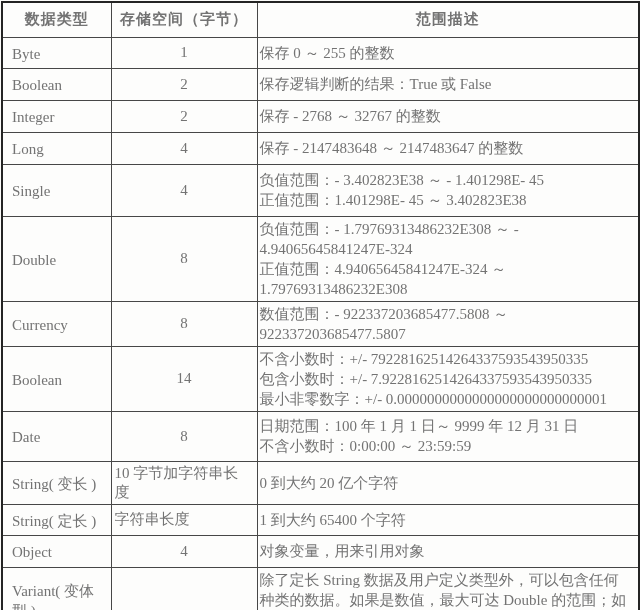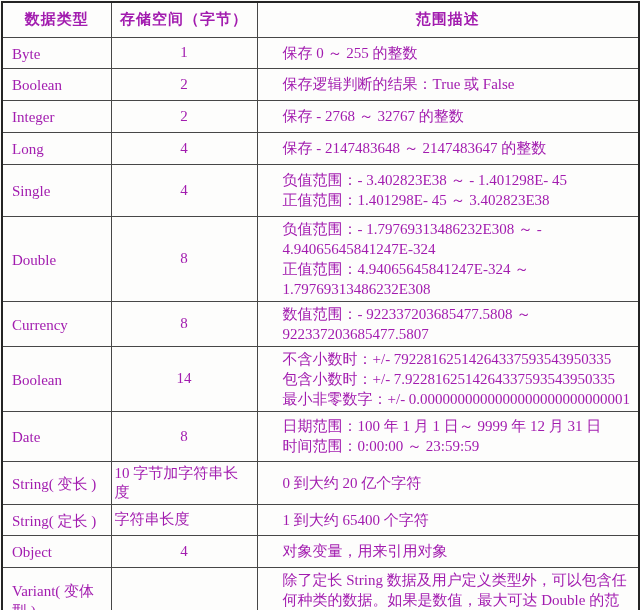--- a/index.html
+++ b/index.html
@@ -17,21 +17,21 @@
     border:2px solid #242424;
     border-bottom:3px solid #1c1c1c;
     background:#fdfdfc;
   }
   col.c1{width:109px;}
   col.c2{width:146px;}
   col.c3{width:382px;}
   th,td{
     border:1px solid #474747;
     font-size:15px;
-    color:#a21caf;
+    color:#737373;
     vertical-align:middle;
     overflow:hidden;
   }
   th{
     font-weight:bold;
     text-align:center;
     padding:2px 2px;
     letter-spacing:1px;
   }
   td.c1{
@@ -44,21 +44,21 @@
     text-align:center;
     padding:2px 4px;
     line-height:19px;
   }
   td.c2.left{
     text-align:left;
     padding-left:3px;
   }
   td.c3{
     text-align:left;
-    padding:2px 6px 2px 25px;
+    padding:2px 6px 2px 2px;
     line-height:20px;
   }
   td.c3 .line{white-space:normal;}
 </style>
 </head>
 <body>
 
 <div class="page">
   <table class="datatypes">
     <colgroup>
@@ -139,21 +139,21 @@
         <div class="line">包含小数时：+/- 7.9228162514264337593543950335</div>
         <div class="line">最小非零数字：+/- 0.0000000000000000000000000001</div>
       </td>
     </tr>
 
     <tr style="height:50px;">
       <td class="c1">Date</td>
       <td class="c2">8</td>
       <td class="c3">
         <div class="line">日期范围：100 年 1 月 1 日～ 9999 年 12 月 31 日</div>
-        <div class="line">时间范围：0:00:00 ～ 23:59:59</div>
+        <div class="line">不含小数时：0:00:00 ～ 23:59:59</div>
       </td>
     </tr>
 
     <tr style="height:33px;">
       <td class="c1">String( 变长 )</td>
       <td class="c2 left">10 字节加字符串长度</td>
       <td class="c3">
         <div class="line">0 到大约 20 亿个字符</div>
       </td>
     </tr>

